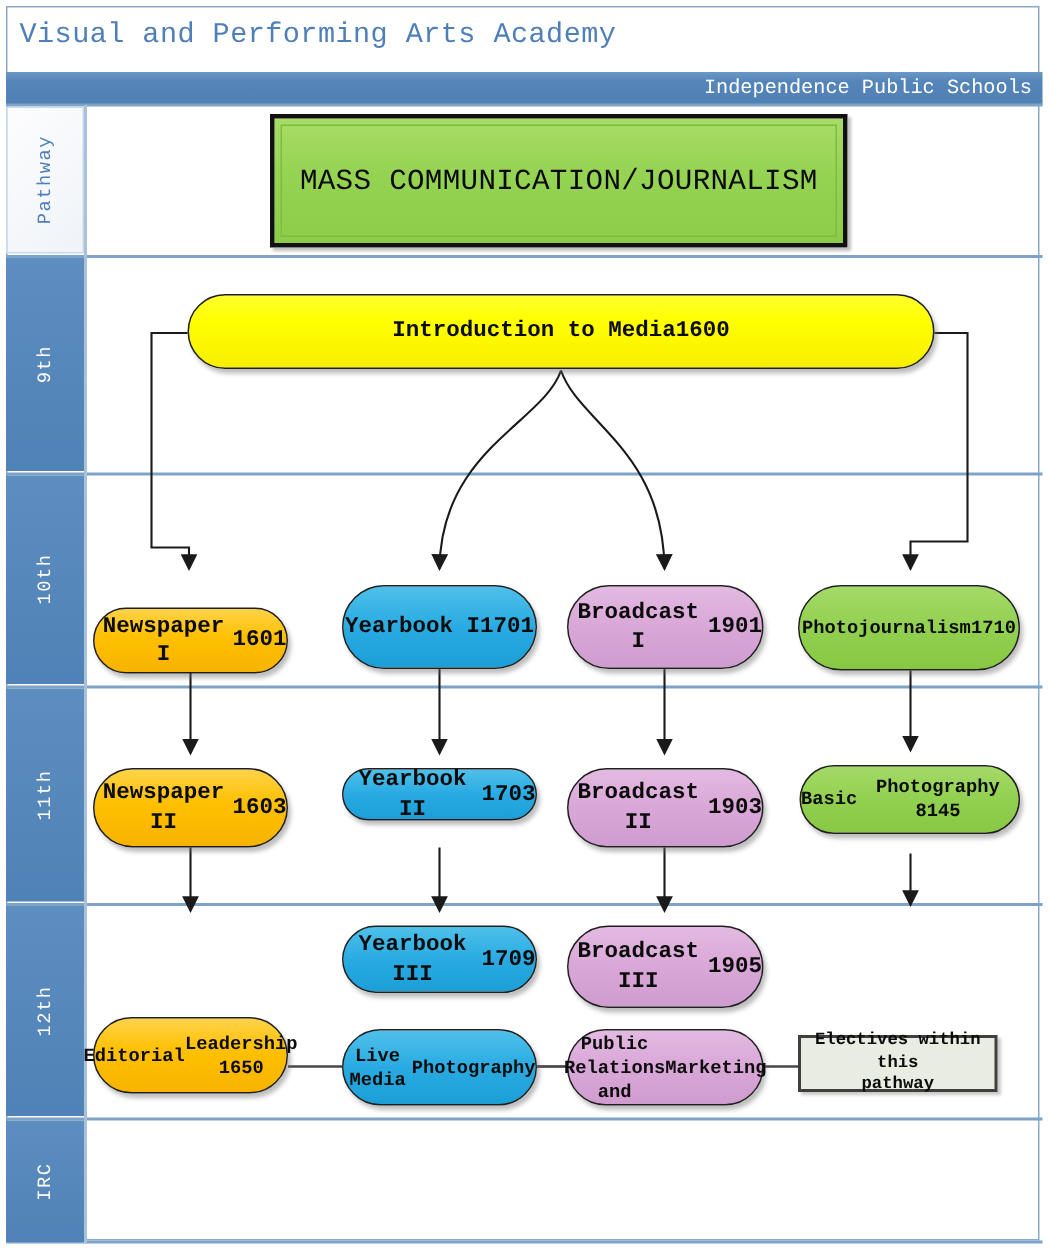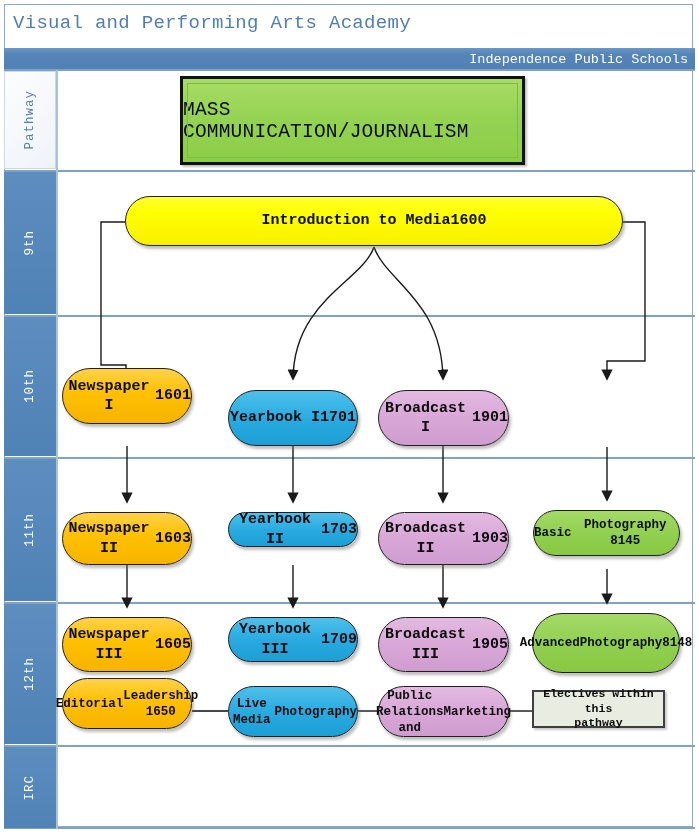--- a/index.html
+++ b/index.html
@@ -21,24 +21,24 @@
   .hline{position:absolute;left:4px;width:691px;height:2px;background:#7EA3C9;}
   .vline{position:absolute;left:56px;top:70px;width:1.5px;height:759px;background:#A9C1DB;}
   
   .side-cell{position:absolute;left:4px;width:52px;background:linear-gradient(180deg,#5E8DC0,#4F82B6);
     display:flex;align-items:center;justify-content:center;box-sizing:border-box;}
   .side-cell span{writing-mode:vertical-rl;transform:rotate(180deg);
     color:#fff;font-size:12.5px;letter-spacing:1px;}
   .side-cell.light{background:linear-gradient(135deg,#FDFDFE,#EFF3F8);border:1px solid #C9D8EA;}
   .side-cell.light span{color:#4E7FB8;}
   
-  .pathway-box{position:absolute;left:180px;top:76px;width:345px;height:89px;
+  .pathway-box{position:absolute;left:180px;top:76px;width:385px;height:89px;
     background:linear-gradient(180deg,#A8DC66 0%,#95D353 45%,#8CCD47 100%);
     border:3.5px solid #111;box-sizing:border-box;
-    display:flex;align-items:center;
+    display:flex;align-items:center;justify-content:center;
     box-shadow:2px 2px 2px rgba(0,0,0,.25);}
   .pathway-box .bevel{position:absolute;left:4px;top:4px;right:4px;bottom:4px;
     border:1.5px solid #7DBB43;pointer-events:none;}
   .pathway-box span{font-size:19.5px;color:#0A0A0A;letter-spacing:.2px;}
   
   .pill{position:absolute;border:1.8px solid #1f1f1f;border-radius:30px;
     box-sizing:border-box;display:flex;align-items:center;
     justify-content:center;text-align:center;font-weight:bold;color:#0c0c0c;
     box-shadow:2px 3px 3px rgba(110,110,110,.45);line-height:1.28;}
   .pill.f15{font-size:15px;}
@@ -127,66 +127,61 @@
   <div class="pathway-box">
     <div class="bevel"></div>
     <span>MASS COMMUNICATION/JOURNALISM</span>
   </div>
 
   <div class="pill yellow f15" style="left:125px;top:196px;width:498px;height:50px">
     <span>Introduction to Media</span>
     <span>1600</span>
   </div>
 
-  <div class="pill orange f15" style="left:62px;top:368px;width:130px;height:56px">
+  <div class="pill orange f15" style="left:62px;top:405px;width:130px;height:44px">
     <span>Newspaper I</span>
     <span>1601</span>
   </div>
   <div class="pill blue f15" style="left:228px;top:390px;width:130px;height:56px">
     <span>Yearbook I</span>
     <span>1701</span>
   </div>
   <div class="pill pink f15" style="left:378px;top:390px;width:131px;height:56px">
     <span>Broadcast I</span>
     <span>1901</span>
+  </div>
+  <div class="pill green f12" style="left:532px;top:390px;width:148px;height:57px">
+    <span>Photojournalism</span>
+    <span>1710</span>
   </div>
 
   <div class="pill orange f15" style="left:62px;top:512px;width:130px;height:53px">
     <span>Newspaper II</span>
     <span>1603</span>
   </div>
   <div class="pill blue f15" style="left:228px;top:512px;width:130px;height:35px">
     <span>Yearbook II</span>
     <span>1703</span>
   </div>
   <div class="pill pink f15" style="left:378px;top:512px;width:131px;height:53px">
     <span>Broadcast II</span>
     <span>1903</span>
   </div>
   <div class="pill green f12" style="left:533px;top:510px;width:147px;height:46px">
     <span>Basic</span>
     <span>Photography 8145</span>
   </div>
 
-  <div class="pill orange f15" style="left:62px;top:617px;width:130px;height:55px">
-    <span>Newspaper III</span>
-    <span>1605</span>
-  </div>
   <div class="pill blue f15" style="left:228px;top:617px;width:130px;height:45px">
     <span>Yearbook III</span>
     <span>1709</span>
   </div>
   <div class="pill pink f15" style="left:378px;top:617px;width:131px;height:55px">
     <span>Broadcast III</span>
     <span>1905</span>
-  </div>
-  <div class="pill green f12" style="left:532px;top:613px;width:148px;height:60px;line-height:1.2">
-    <span>Advanced</span>
-    <span>Photography</span>
-    <span>8148</span>
   </div>
 
   <div class="pill orange f12" style="left:62px;top:678px;width:130px;height:51px">
     <span>Editorial</span>
     <span>Leadership 1650</span>
   </div>
   <div class="pill blue f12" style="left:228px;top:686px;width:130px;height:51px">
     <span>Live Media</span>
     <span>Photography</span>
   </div>

